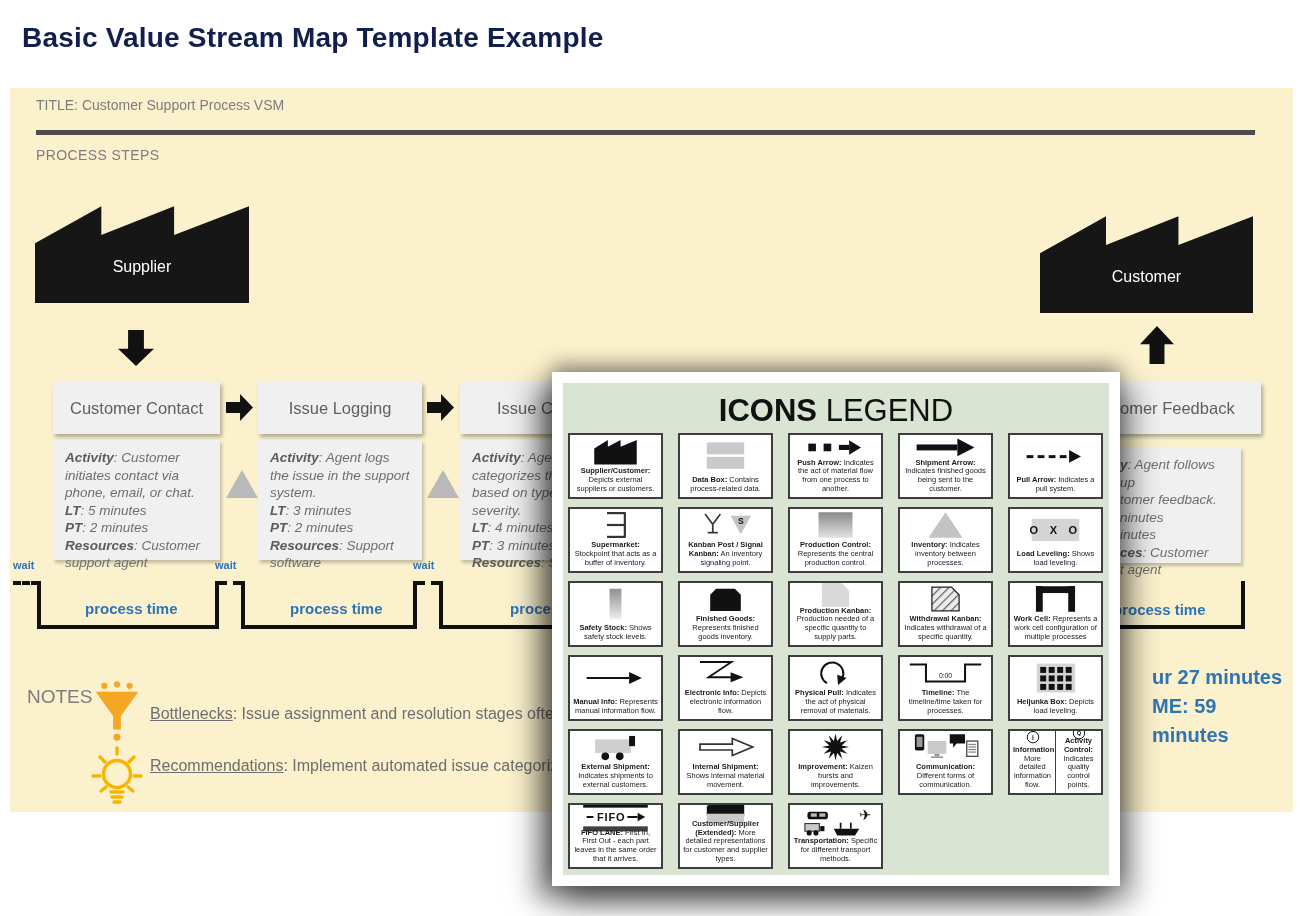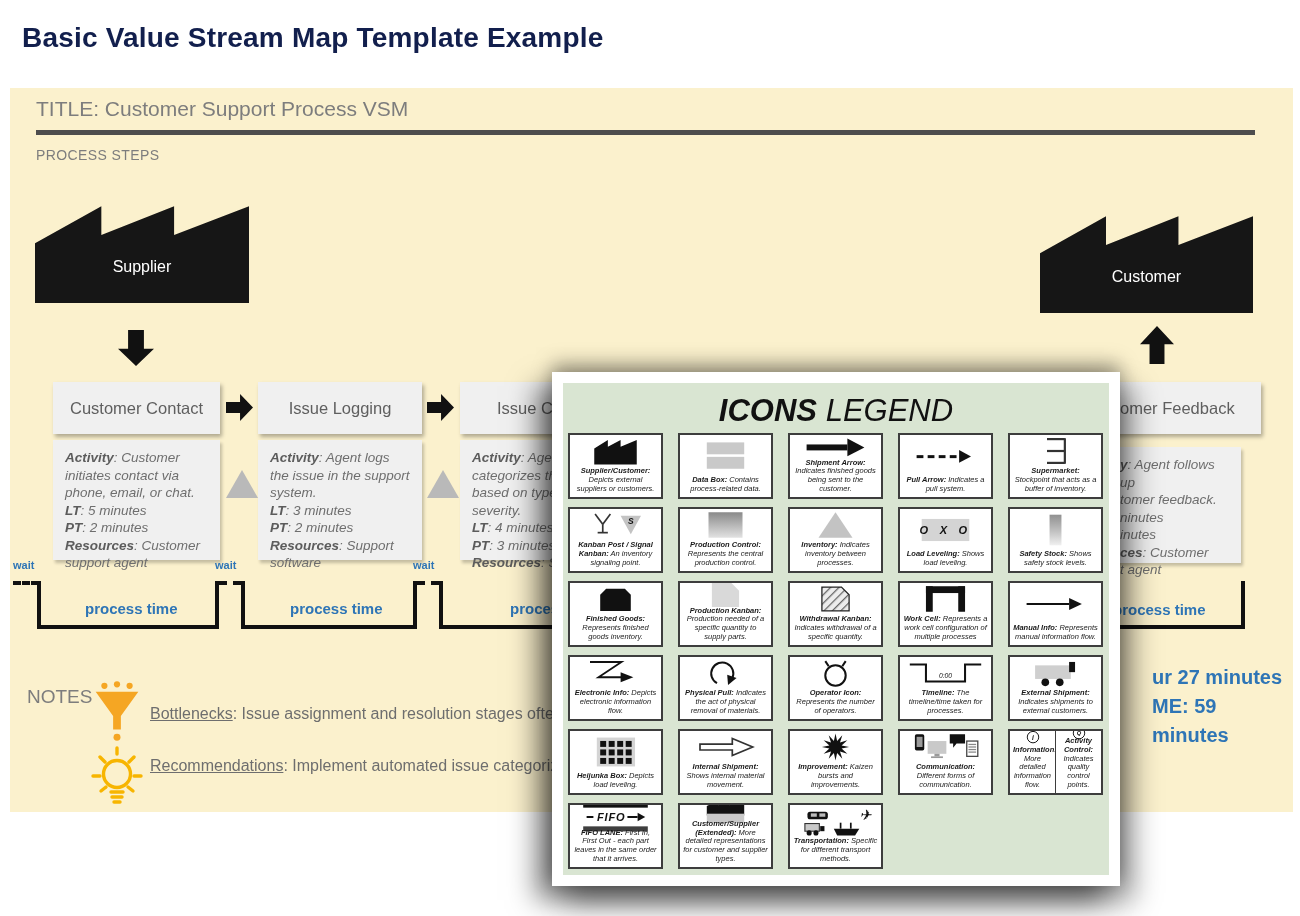--- a/index.html
+++ b/index.html
@@ -4,21 +4,21 @@
 <style>
   html,body{margin:0;padding:0;background:#fff;}
   .stage{position:relative;width:1296px;height:916px;overflow:hidden;
          font-family:"Liberation Sans",sans-serif;background:#fff;}
   .abs{position:absolute;}
 
   .page-title{position:absolute;left:22px;top:22px;margin:0;font-size:28px;
               font-weight:800;color:#121f4d;letter-spacing:.2px;}
 
   .panel{position:absolute;left:10px;top:88px;width:1283px;height:724px;background:#fbf1cd;}
-  .vsm-title{position:absolute;left:36px;top:97px;font-size:21px;color:#7d7d7d;}
+  .vsm-title{position:absolute;left:36px;top:97px;font-size:14px;color:#7d7d7d;}
   .rule{position:absolute;left:36px;top:130px;width:1219px;height:5px;background:#4d4d4d;}
   .section-label{position:absolute;left:36px;top:147px;font-size:14px;color:#7d7d7d;letter-spacing:.4px;}
 
   .factory{position:absolute;background:#161616;
            clip-path:polygon(0% 100%,0% 42%,31% 6%,31% 34%,65% 6%,65% 34%,100% 6%,100% 100%);}
   .factory span{position:absolute;left:0;right:0;top:56%;text-align:center;color:#fff;font-size:16px;}
 
   .blk-arrow{position:absolute;background:#111;}
   .arrow-down{clip-path:polygon(28% 0,72% 0,72% 52%,100% 52%,50% 100%,0 52%,28% 52%);}
   .arrow-up{clip-path:polygon(50% 0,100% 48%,72% 48%,72% 100%,28% 100%,28% 48%,0 48%);}
@@ -41,21 +41,21 @@
   .wait-label{position:absolute;font-size:11px;font-weight:bold;color:#2e75b6;}
   .proc-label{position:absolute;font-size:15px;font-weight:bold;color:#2e75b6;}
   .totals{position:absolute;font-size:20px;font-weight:bold;color:#2e75b6;line-height:1.45;}
 
   .notes-heading{position:absolute;left:27px;top:686px;font-size:19px;color:#7d7d7d;}
   .note-line{position:absolute;font-size:16px;color:#6e6e6e;}
   .note-line .u{text-decoration:underline;}
 
   .legend{position:absolute;left:552px;top:372px;width:568px;height:514px;background:#fff;
           box-sizing:border-box;padding:11px;z-index:10;
-          box-shadow:-16px 14px 26px rgba(0,0,0,.5),14px 16px 26px rgba(0,0,0,.38),0 -8px 18px rgba(0,0,0,.35);font-style:italic;}
+          box-shadow:-16px 14px 26px rgba(0,0,0,.5),14px 16px 26px rgba(0,0,0,.38),0 -8px 18px rgba(0,0,0,.35);}
   .legend-inner{position:relative;width:100%;height:100%;background:#d9e5d2;}
   .legend-title{position:absolute;left:0;right:0;top:10px;text-align:center;font-size:31px;color:#111;}
   .legend-title .bold{font-weight:800;}
   .legend-title .light{font-weight:normal;}
   .legend-grid{position:absolute;left:5px;top:50px;display:grid;
                grid-template-columns:repeat(5,95px);grid-auto-rows:66px;gap:8px 15px;}
   .cell{background:#fff;border:2px solid #3d3d3d;box-sizing:border-box;display:flex;
         flex-direction:column;overflow:hidden;}
   .cell-icon{flex:1 1 auto;display:flex;align-items:center;justify-content:center;min-height:0;}
   .cell-icon svg{width:92px;height:34px;}
@@ -213,20 +213,33 @@
                 <rect x="28" y="4" width="44" height="14" fill="#c9c9c9"></rect>
                 <rect x="28" y="21" width="44" height="14" fill="#c9c9c9"></rect>
               </svg>
             </div>
             <div class="cell-cap"><b>Data Box:</b> Contains process-related data.</div>
           </div>
           <div class="cell">
             <div class="cell-icon">
               <svg viewBox="0 0 100 40" preserveAspectRatio="xMidYMid meet">
                 <g fill="#111">
+                  <rect x="18" y="16" width="9" height="9"></rect>
+                  <rect x="36" y="16" width="9" height="9"></rect>
+                  <rect x="54" y="17.5" width="12" height="6"></rect>
+                  <polygon points="66,12 80,20.5 66,29"></polygon>
+                </g>
+              </svg>
+            </div>
+            <div class="cell-cap"><b>Push Arrow:</b> Indicates the act of material flow from one process to another.</div>
+          </div>
+          <div class="cell">
+            <div class="cell-icon">
+              <svg viewBox="0 0 100 40" preserveAspectRatio="xMidYMid meet">
+                <g fill="#111">
                   <rect x="16" y="17" width="48" height="7"></rect>
                   <polygon points="64,10 84,20.5 64,31"></polygon>
                 </g>
               </svg>
             </div>
             <div class="cell-cap"><b>Shipment Arrow:</b> Indicates finished goods being sent to the customer.</div>
           </div>
           <div class="cell">
             <div class="cell-icon">
               <svg viewBox="0 0 100 40" preserveAspectRatio="xMidYMid meet">
@@ -380,45 +393,25 @@
               <svg viewBox="0 0 100 40" preserveAspectRatio="xMidYMid meet">
                 <path d="M40,32 A13,13 0 1 1 58,26" fill="none" stroke="#111" stroke-width="2.4"></path>
                 <polygon points="52,22 63,26 53,34" fill="#111"></polygon>
               </svg>
             </div>
             <div class="cell-cap"><b>Physical Pull:</b> Indicates the act of physical removal of materials.</div>
           </div>
           <div class="cell">
             <div class="cell-icon">
               <svg viewBox="0 0 100 40" preserveAspectRatio="xMidYMid meet">
-                <circle cx="50" cy="23" r="12" fill="none" stroke="#111" stroke-width="2.4"></circle>
-                <path d="M42,12 L38,6 M58,12 L62,6" stroke="#111" stroke-width="2.4" fill="none"></path>
-              </svg>
-            </div>
-            <div class="cell-cap"><b>Operator Icon:</b> Represents the number of operators.</div>
-          </div>
-          <div class="cell">
-            <div class="cell-icon">
-              <svg viewBox="0 0 100 40" preserveAspectRatio="xMidYMid meet">
                 <path d="M8,10 H27 V30 H73 V10 H92" fill="none" stroke="#111" stroke-width="2.4"></path>
                 <text x="50" y="26" font-size="8" text-anchor="middle" fill="#111">0:00</text>
               </svg>
             </div>
             <div class="cell-cap"><b>Timeline:</b> The timeline/time taken for processes.</div>
-          </div>
-          <div class="cell">
-            <div class="cell-icon">
-              <svg viewBox="0 0 100 40" preserveAspectRatio="xMidYMid meet">
-                <rect x="26" y="11" width="42" height="16" fill="#cfcfcf"></rect>
-                <rect x="66" y="7" width="7" height="12" fill="#111"></rect>
-                <circle cx="38" cy="31" r="4.5" fill="#111"></circle>
-                <circle cx="55" cy="31" r="4.5" fill="#111"></circle>
-              </svg>
-            </div>
-            <div class="cell-cap"><b>External Shipment:</b> Indicates shipments to external customers.</div>
           </div>
           <div class="cell">
             <div class="cell-icon">
               <svg viewBox="0 0 100 40" preserveAspectRatio="xMidYMid meet">
                 <rect x="28" y="3" width="45" height="34" fill="#d4d4d4"></rect>
                 <rect x="32" y="7" width="7" height="7" fill="#111"></rect>
                 <rect x="32" y="17" width="7" height="7" fill="#111"></rect>
                 <rect x="32" y="27" width="7" height="7" fill="#111"></rect>
                 <rect x="42" y="7" width="7" height="7" fill="#111"></rect>
                 <rect x="42" y="17" width="7" height="7" fill="#111"></rect>
@@ -429,20 +422,31 @@
                 <rect x="62" y="7" width="7" height="7" fill="#111"></rect>
                 <rect x="62" y="17" width="7" height="7" fill="#111"></rect>
                 <rect x="62" y="27" width="7" height="7" fill="#111"></rect>
               </svg>
             </div>
             <div class="cell-cap"><b>Heijunka Box:</b> Depicts load leveling.</div>
           </div>
           <div class="cell">
             <div class="cell-icon">
               <svg viewBox="0 0 100 40" preserveAspectRatio="xMidYMid meet">
+                <rect x="26" y="11" width="42" height="16" fill="#cfcfcf"></rect>
+                <rect x="66" y="7" width="7" height="12" fill="#111"></rect>
+                <circle cx="38" cy="31" r="4.5" fill="#111"></circle>
+                <circle cx="55" cy="31" r="4.5" fill="#111"></circle>
+              </svg>
+            </div>
+            <div class="cell-cap"><b>External Shipment:</b> Indicates shipments to external customers.</div>
+          </div>
+          <div class="cell">
+            <div class="cell-icon">
+              <svg viewBox="0 0 100 40" preserveAspectRatio="xMidYMid meet">
                 <polygon points="20,16.5 58,16.5 58,10 82,20 58,30 58,23.5 20,23.5" fill="#fff" stroke="#333" stroke-width="2"></polygon>
               </svg>
             </div>
             <div class="cell-cap"><b>Internal Shipment:</b> Shows internal material movement.</div>
           </div>
           <div class="cell">
             <div class="cell-icon">
               <svg viewBox="0 0 100 40" preserveAspectRatio="xMidYMid meet">
                 <polygon points="50.0,4.0 51.9,12.8 58.0,6.1 55.3,14.7 63.9,12.0 57.2,18.1 66.0,20.0 57.2,21.9 63.9,28.0 55.3,25.3 58.0,33.9 51.9,27.2 50.0,36.0 48.1,27.2 42.0,33.9 44.7,25.3 36.1,28.0 42.8,21.9 34.0,20.0 42.8,18.1 36.1,12.0 44.7,14.7 42.0,6.1 48.1,12.8" fill="#111"></polygon>
               </svg>

